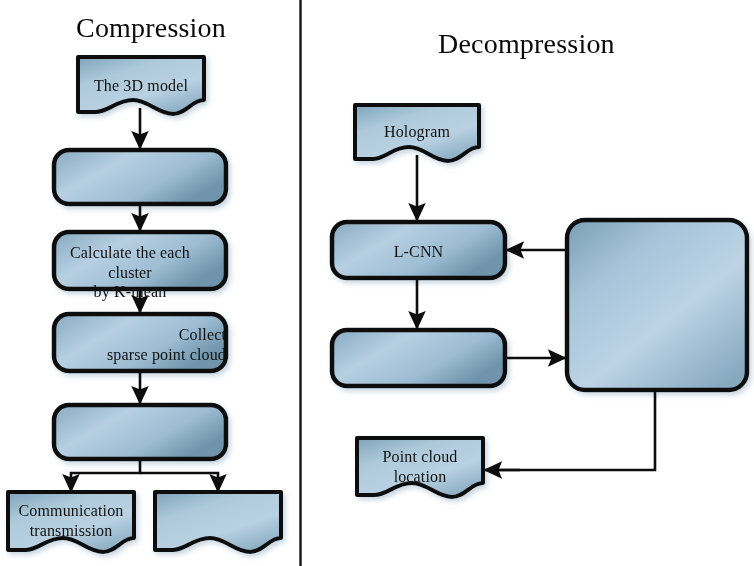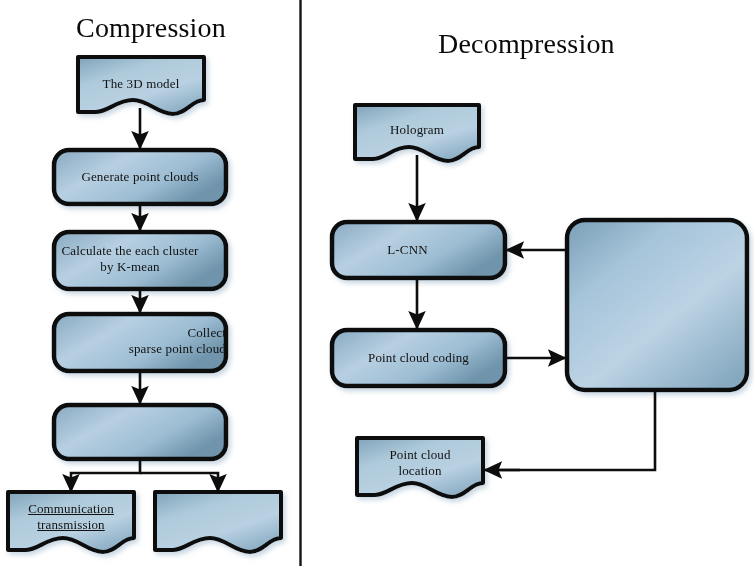--- a/index.html
+++ b/index.html
@@ -26,21 +26,21 @@
     position: absolute;
     font-family: "Liberation Serif", "DejaVu Serif", serif;
     font-size: 28px;
     color: #0a0a0a;
     white-space: nowrap;
     letter-spacing: 0.2px;
   }
   .node-label {
     position: absolute;
     font-family: "Liberation Serif", "DejaVu Serif", serif;
-    font-size: 13px;
+    font-size: 16px;
     color: #111111;
     text-align: center;
     line-height: 1.22;
     white-space: pre-line;
     pointer-events: none;
     letter-spacing: 0.15px;
   }
 </style>
 </head>
 <body>
@@ -182,36 +182,34 @@
       <line x1="520" y1="470" x2="485" y2="470" stroke="#0d0d0d" stroke-width="2.6" marker-end="url(#arrowHead)"></line>
     </g>
   </svg>
 
   <div class="col-title" style="left:76px; top:12px; width:150px; text-align:center;">Compression</div>
 
   <div class="col-title" style="left:438px; top:28px; width:190px; text-align:left;">Decompression</div>
 
   <div class="node-label" style="left:78px; top:76px; width:126px;">The 3D model</div>
 
-  <div class="node-label" style="left:54px; top:169px; width:172px;">Generate point clouds</div>
 
   <div class="node-label" style="left:52px; top:243px; width:156px;">Calculate the  each cluster
 by K-mean</div>
 
   <div class="node-label" style="left:54px; top:325px; width:172px;text-align:right;">Collect
 sparse point cloud</div>
 
 
-  <div class="node-label" style="left:8px; top:501px; width:126px;text-decoration:underline;">Communication
+  <div class="node-label" style="left:8px; top:501px; width:126px;">Communication
 transmission</div>
 
 
   <div class="node-label" style="left:355px; top:122px; width:124px;font-family:Liberation Serif, serif;">Hologram</div>
 
-  <div class="node-label" style="left:321px; top:242px; width:173px;">L-CNN</div>
-
-  <div class="node-label" style="left:332px; top:350px; width:173px;">Point cloud coding</div>
+  <div class="node-label" style="left:332px; top:242px; width:173px;">L-CNN</div>
+
 
 
   <div class="node-label" style="left:357px; top:447px; width:126px;">Point cloud
 location</div>
 
 </div>
 
 </body></html>

